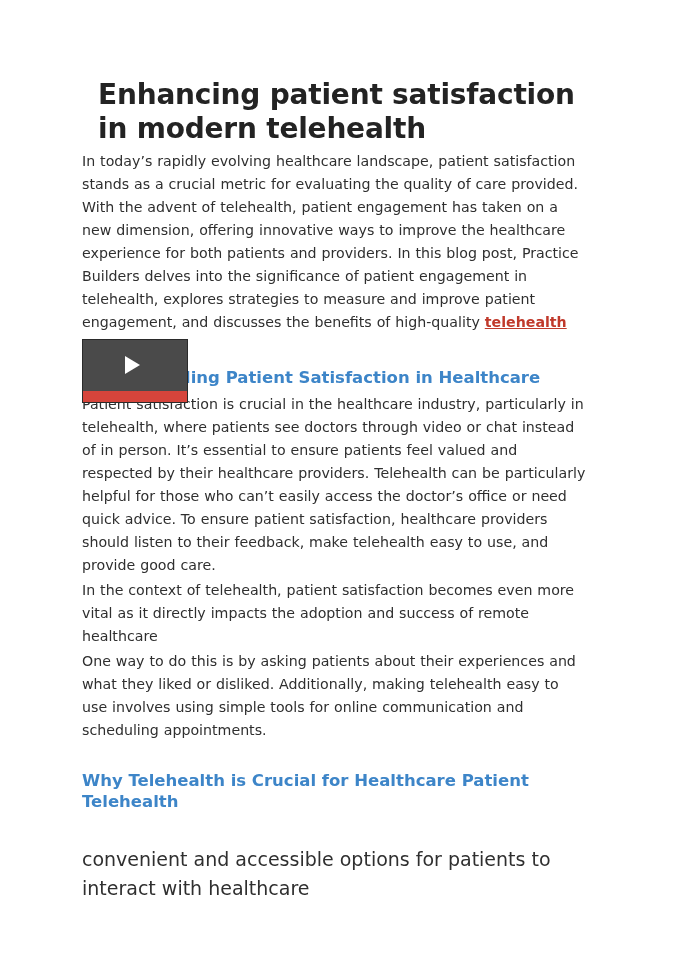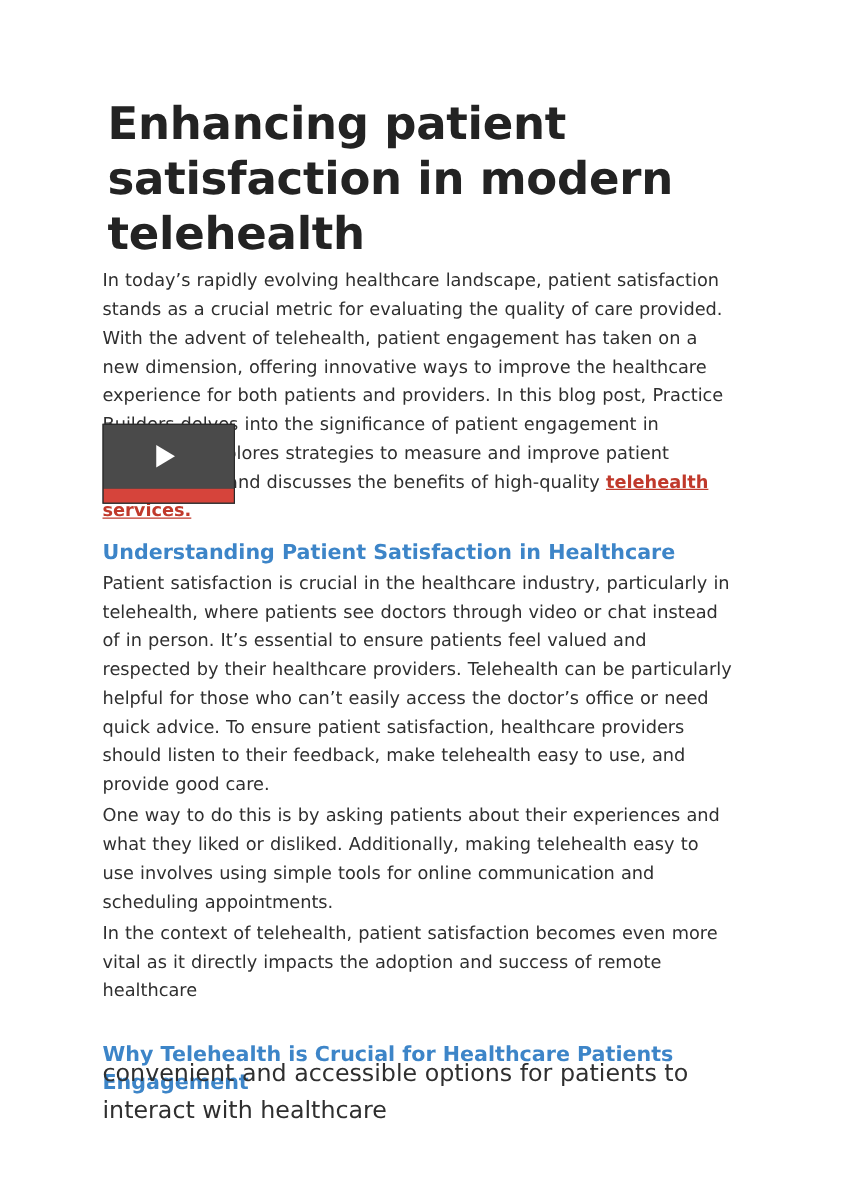--- a/index.html
+++ b/index.html
@@ -24,25 +24,25 @@
     background: #ffffff;
   }
   .content {
     position: absolute;
     left: 82px;
     top: 78px;
     width: 506px;
   }
   h1.doc-title {
     font-family: "DejaVu Sans", sans-serif;
-    font-size: 36px;
+    font-size: 28px;
     line-height: 1.22;
     font-weight: bold;
     color: #232323;
-    margin: 0 0 4px 4px;
+    margin: 0 0 4px 16px;
     letter-spacing: -0.2px;
   }
   p.body-text {
     font-size: 14.2px;
     line-height: 1.62;
     color: #2f2f2f;
     margin: 0 0 2px 0;
     text-align: left;
     word-spacing: 0.4px;
   }
@@ -118,26 +118,26 @@
 
   <div class="content">
 
     <h1 class="doc-title">Enhancing patient satisfaction in modern telehealth</h1>
 
     <p class="body-text"><span>In today’s rapidly evolving healthcare landscape, patient satisfaction stands as a crucial metric for evaluating the quality of care provided. With the advent of telehealth, patient engagement has taken on a new dimension, offering innovative ways to improve the healthcare experience for both patients and providers. In this blog post, Practice Builders delves into the significance of patient engagement in telehealth, explores strategies to measure and improve patient engagement, and discusses the benefits of high-quality </span><a class="inline-link" href="#">telehealth services.</a><span></span></p>
 
     <h2 class="section-heading">Understanding Patient Satisfaction in Healthcare</h2>
 
     <p class="body-text">Patient satisfaction is crucial in the healthcare industry, particularly in telehealth, where patients see doctors through video or chat instead of in person. It’s essential to ensure patients feel valued and respected by their healthcare providers. Telehealth can be particularly helpful for those who can’t easily access the doctor’s office or need quick advice. To ensure patient satisfaction, healthcare providers should listen to their feedback, make telehealth easy to use, and provide good care.</p>
+    <p class="body-text">In the context of telehealth, patient satisfaction becomes even more vital as it directly impacts the adoption and success of remote healthcare</p>
     <p class="body-text">One way to do this is by asking patients about their experiences and what they liked or disliked. Additionally, making telehealth easy to use involves using simple tools for online communication and scheduling appointments.</p>
-    <p class="body-text">In the context of telehealth, patient satisfaction becomes even more vital as it directly impacts the adoption and success of remote healthcare</p>
 
     <div class="gap-8"></div>
 
-    <h2 class="section-heading tight">Why Telehealth is Crucial for Healthcare Patients Engagement</h2>
+    <h2 class="section-heading tight">Why Telehealth is Crucial for Healthcare Patient Telehealth</h2>
 
 
   </div>
 
   <div class="overlap-block">
     <p>convenient and accessible options for patients to interact with healthcare</p>
   </div>
 
   <div class="video-block">
     <div class="video-inner">

